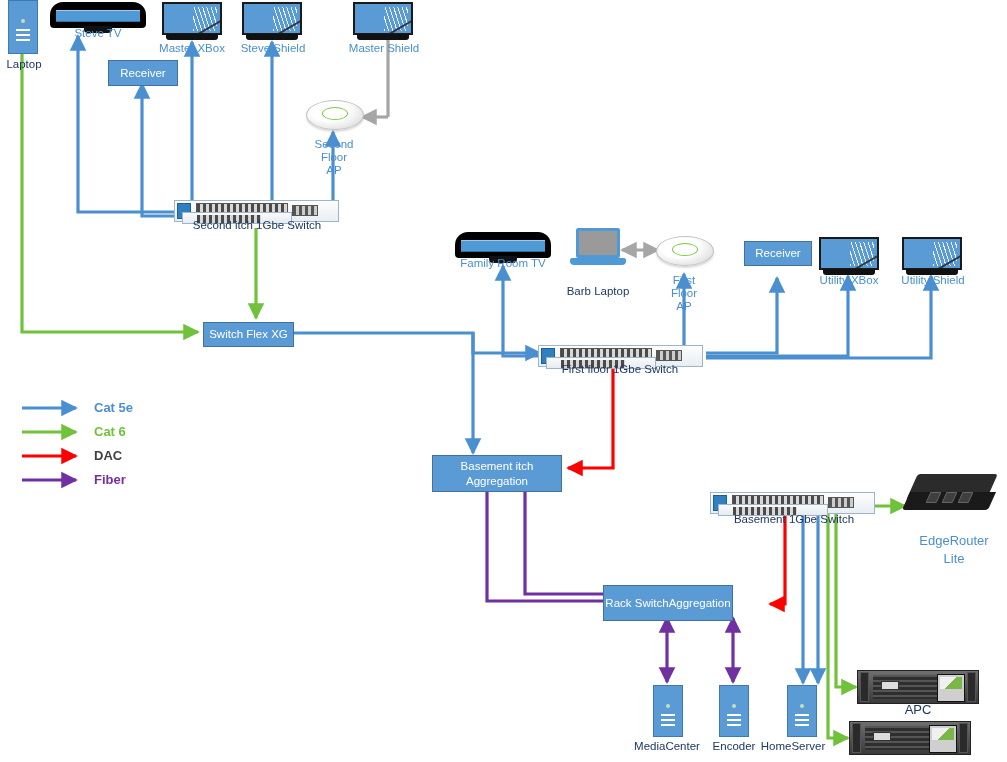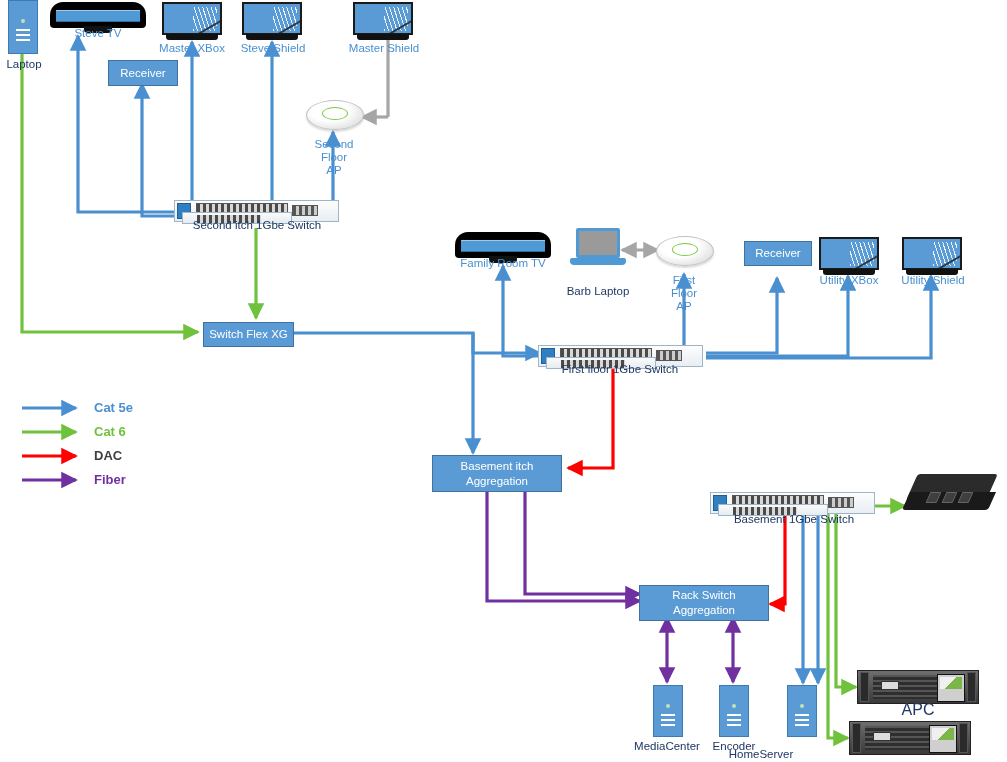--- a/index.html
+++ b/index.html
@@ -351,22 +351,24 @@
 
   <div class="node" style="left:906px;top:472px;">
     <div class="rtr">
       <div class="top"></div>
         <div class="front"></div>
       <div class="p" style="left:22px;"></div>
       <div class="p" style="left:38px;"></div>
       <div class="p" style="left:54px;"></div>
     </div>
   </div>
-
-  <div class="box" style="left:639px;top:585px;width:128px;height:34px;flex-direction:column;">
+  <div class="lbl lbl-blue" style="left:900px;top:532px;width:108px;font-size:13px;line-height:18px;">EdgeRouter
+Lite</div>
+
+  <div class="box" style="left:603px;top:585px;width:128px;height:34px;flex-direction:row;">
     <span>Rack Switch</span>
     <span>Aggregation</span>
   </div>
 
   <div class="node" style="left:653px;top:685px;">
     <div class="srv">
       <i class="dot"></i>
         <i class="b1"></i>
         <i class="b2"></i>
         <i class="b3"></i>
@@ -385,33 +387,33 @@
   <div class="lbl lbl-dark" style="left:704px;top:740px;width:60px;">Encoder</div>
 
   <div class="node" style="left:787px;top:685px;">
     <div class="srv">
       <i class="dot"></i>
         <i class="b1"></i>
         <i class="b2"></i>
         <i class="b3"></i>
     </div>
   </div>
-  <div class="lbl lbl-dark" style="left:724px;top:740px;width:74px;margin-top:8px;">HomeServer</div>
+  <div class="lbl lbl-dark" style="left:756px;top:740px;width:74px;">HomeServer</div>
 
   <div class="node" style="left:857px;top:670px;">
     <div class="ups">
       <div class="case"></div>
         <div class="ear" style="left:3px;"></div>
       <div class="ear" style="right:3px;"></div>
         <div class="vent"></div>
       <div class="badge"></div>
         <div class="lcd"></div>
     </div>
   </div>
-  <div class="lbl lbl-dark" style="left:880px;top:703px;width:76px;font-size:16px;">APC</div>
+  <div class="lbl lbl-dark" style="left:880px;top:703px;width:76px;font-size:13px;">APC</div>
 
   <div class="node" style="left:849px;top:721px;">
     <div class="ups">
       <div class="case"></div>
         <div class="ear" style="left:3px;"></div>
       <div class="ear" style="right:3px;"></div>
         <div class="vent"></div>
       <div class="badge"></div>
         <div class="lcd"></div>
     </div>

